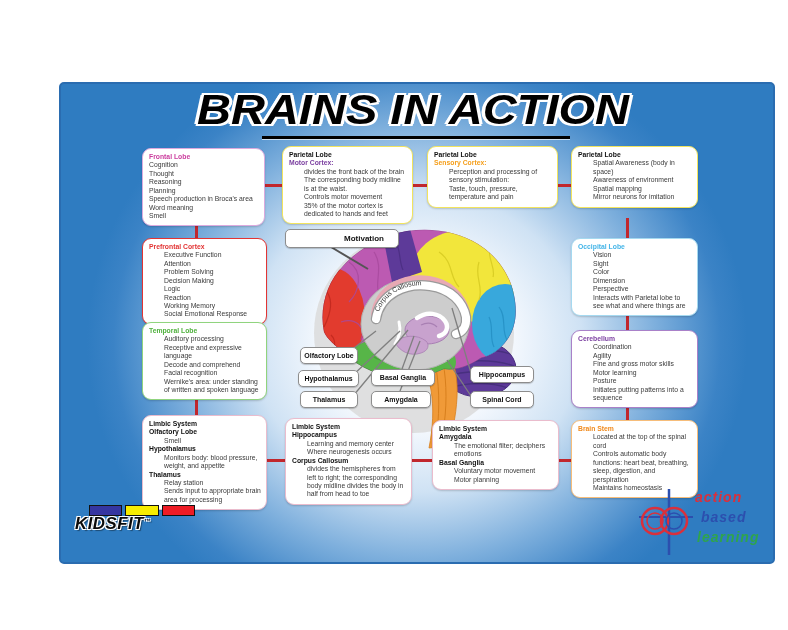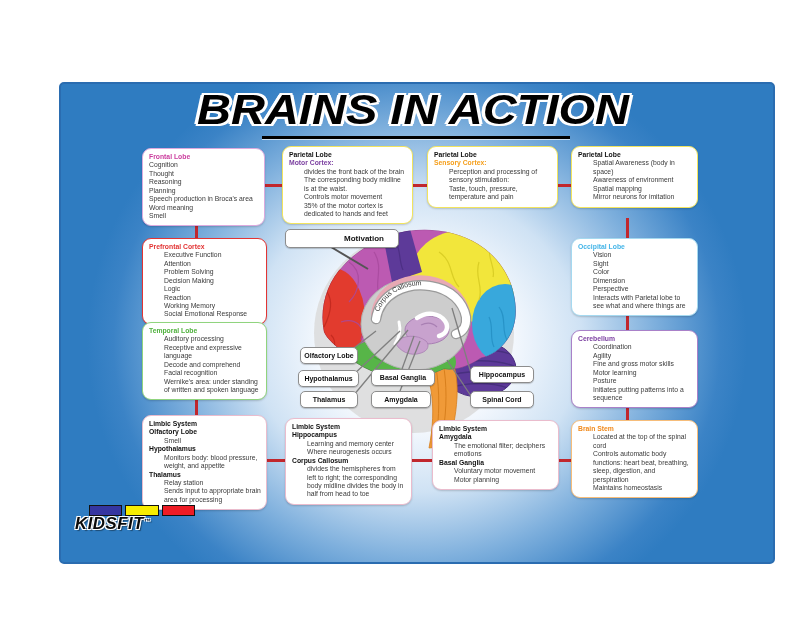--- a/index.html
+++ b/index.html
@@ -273,13 +273,26 @@
 
   <div id="kidsfit">
     <div id="kf-bars">
       <span style="background:#3535a0;"></span>
       <span style="background:#f7ec00;"></span>
       <span style="background:#ee1c25;"></span>
     </div>
     <div id="kf-text"><span>KIDSFIT</span><sup>™</sup></div>
   </div>
 
+  <div id="abl">
+    <svg width="70" height="70" viewBox="0 0 70 70" style="position:absolute;left:0;top:0;">
+      <line x1="42" y1="2" x2="42" y2="68" stroke="#2c4fae" stroke-width="2.5"></line>
+      <line x1="12" y1="30" x2="66" y2="30" stroke="#2c4fae" stroke-width="2"></line>
+      <circle cx="28" cy="34" r="13" stroke="#d9303c" stroke-width="2.5" fill="none"></circle>
+      <circle cx="28" cy="34" r="8" stroke="#d9303c" stroke-width="1.5" fill="none"></circle>
+      <circle cx="47" cy="34" r="13" stroke="#d9303c" stroke-width="2.5" fill="none"></circle>
+      <circle cx="47" cy="34" r="8" stroke="#2c4fae" stroke-width="1.5" fill="none"></circle>
+    </svg>
+    <div class="abl-word" style="left:68px;top:2px;color:#d9303c;">action</div>
+    <div class="abl-word" style="left:74px;top:22px;color:#2c4fae;">based</div>
+    <div class="abl-word" style="left:70px;top:42px;color:#2fa44c;">learning</div>
+  </div>
 </div>
 
 </body></html>

